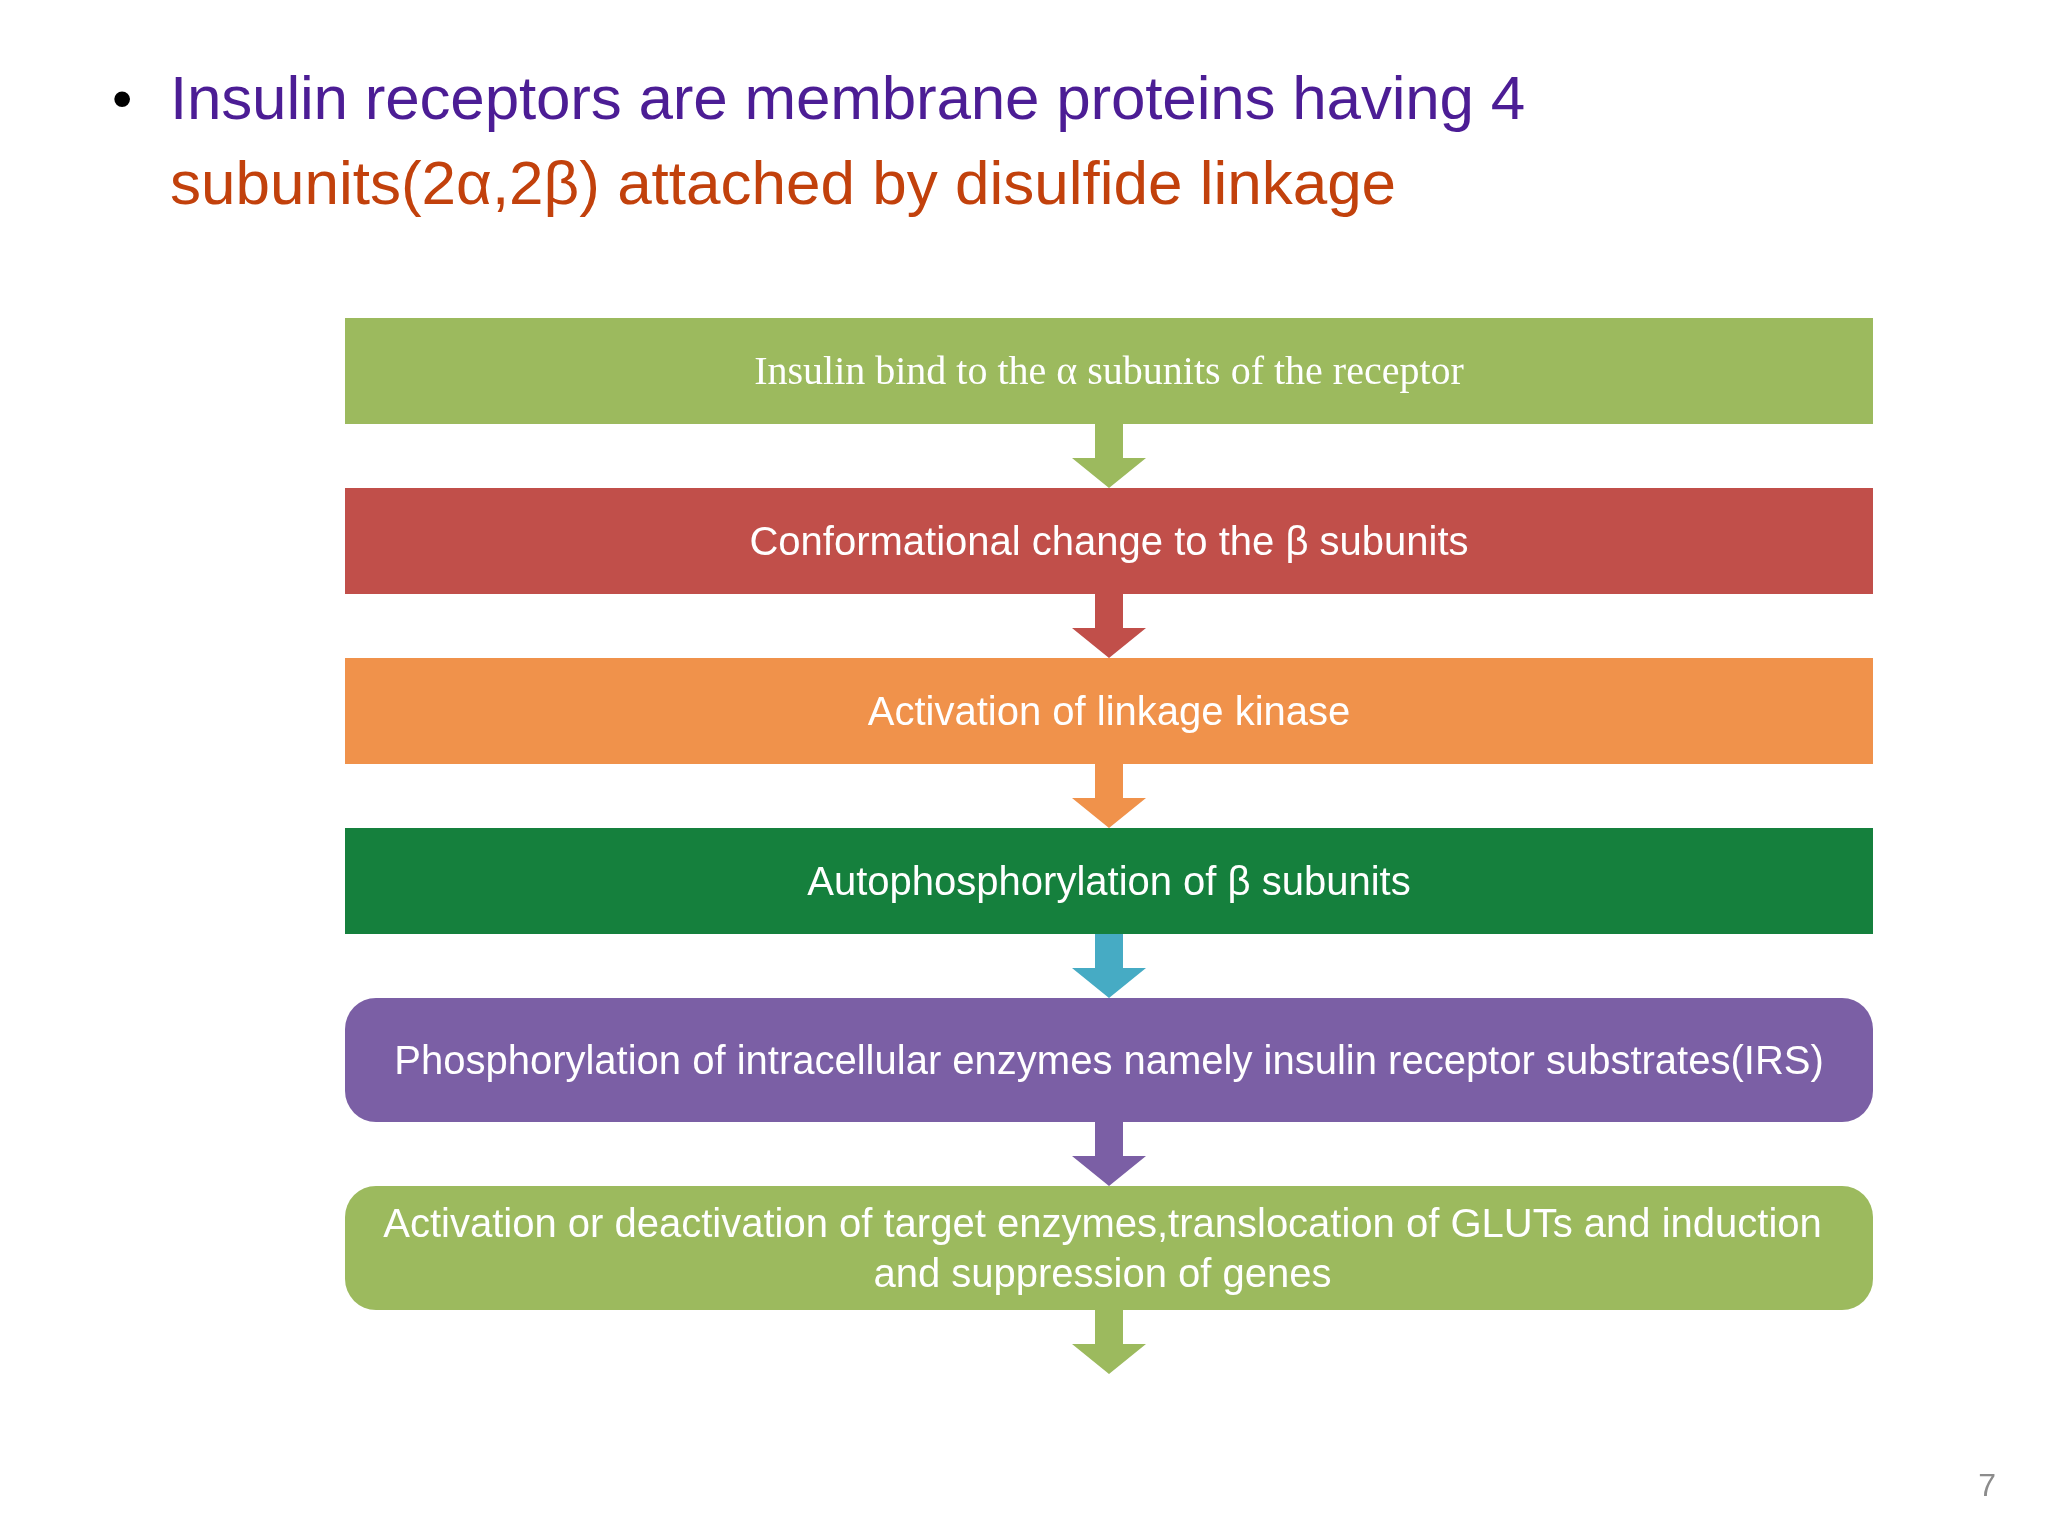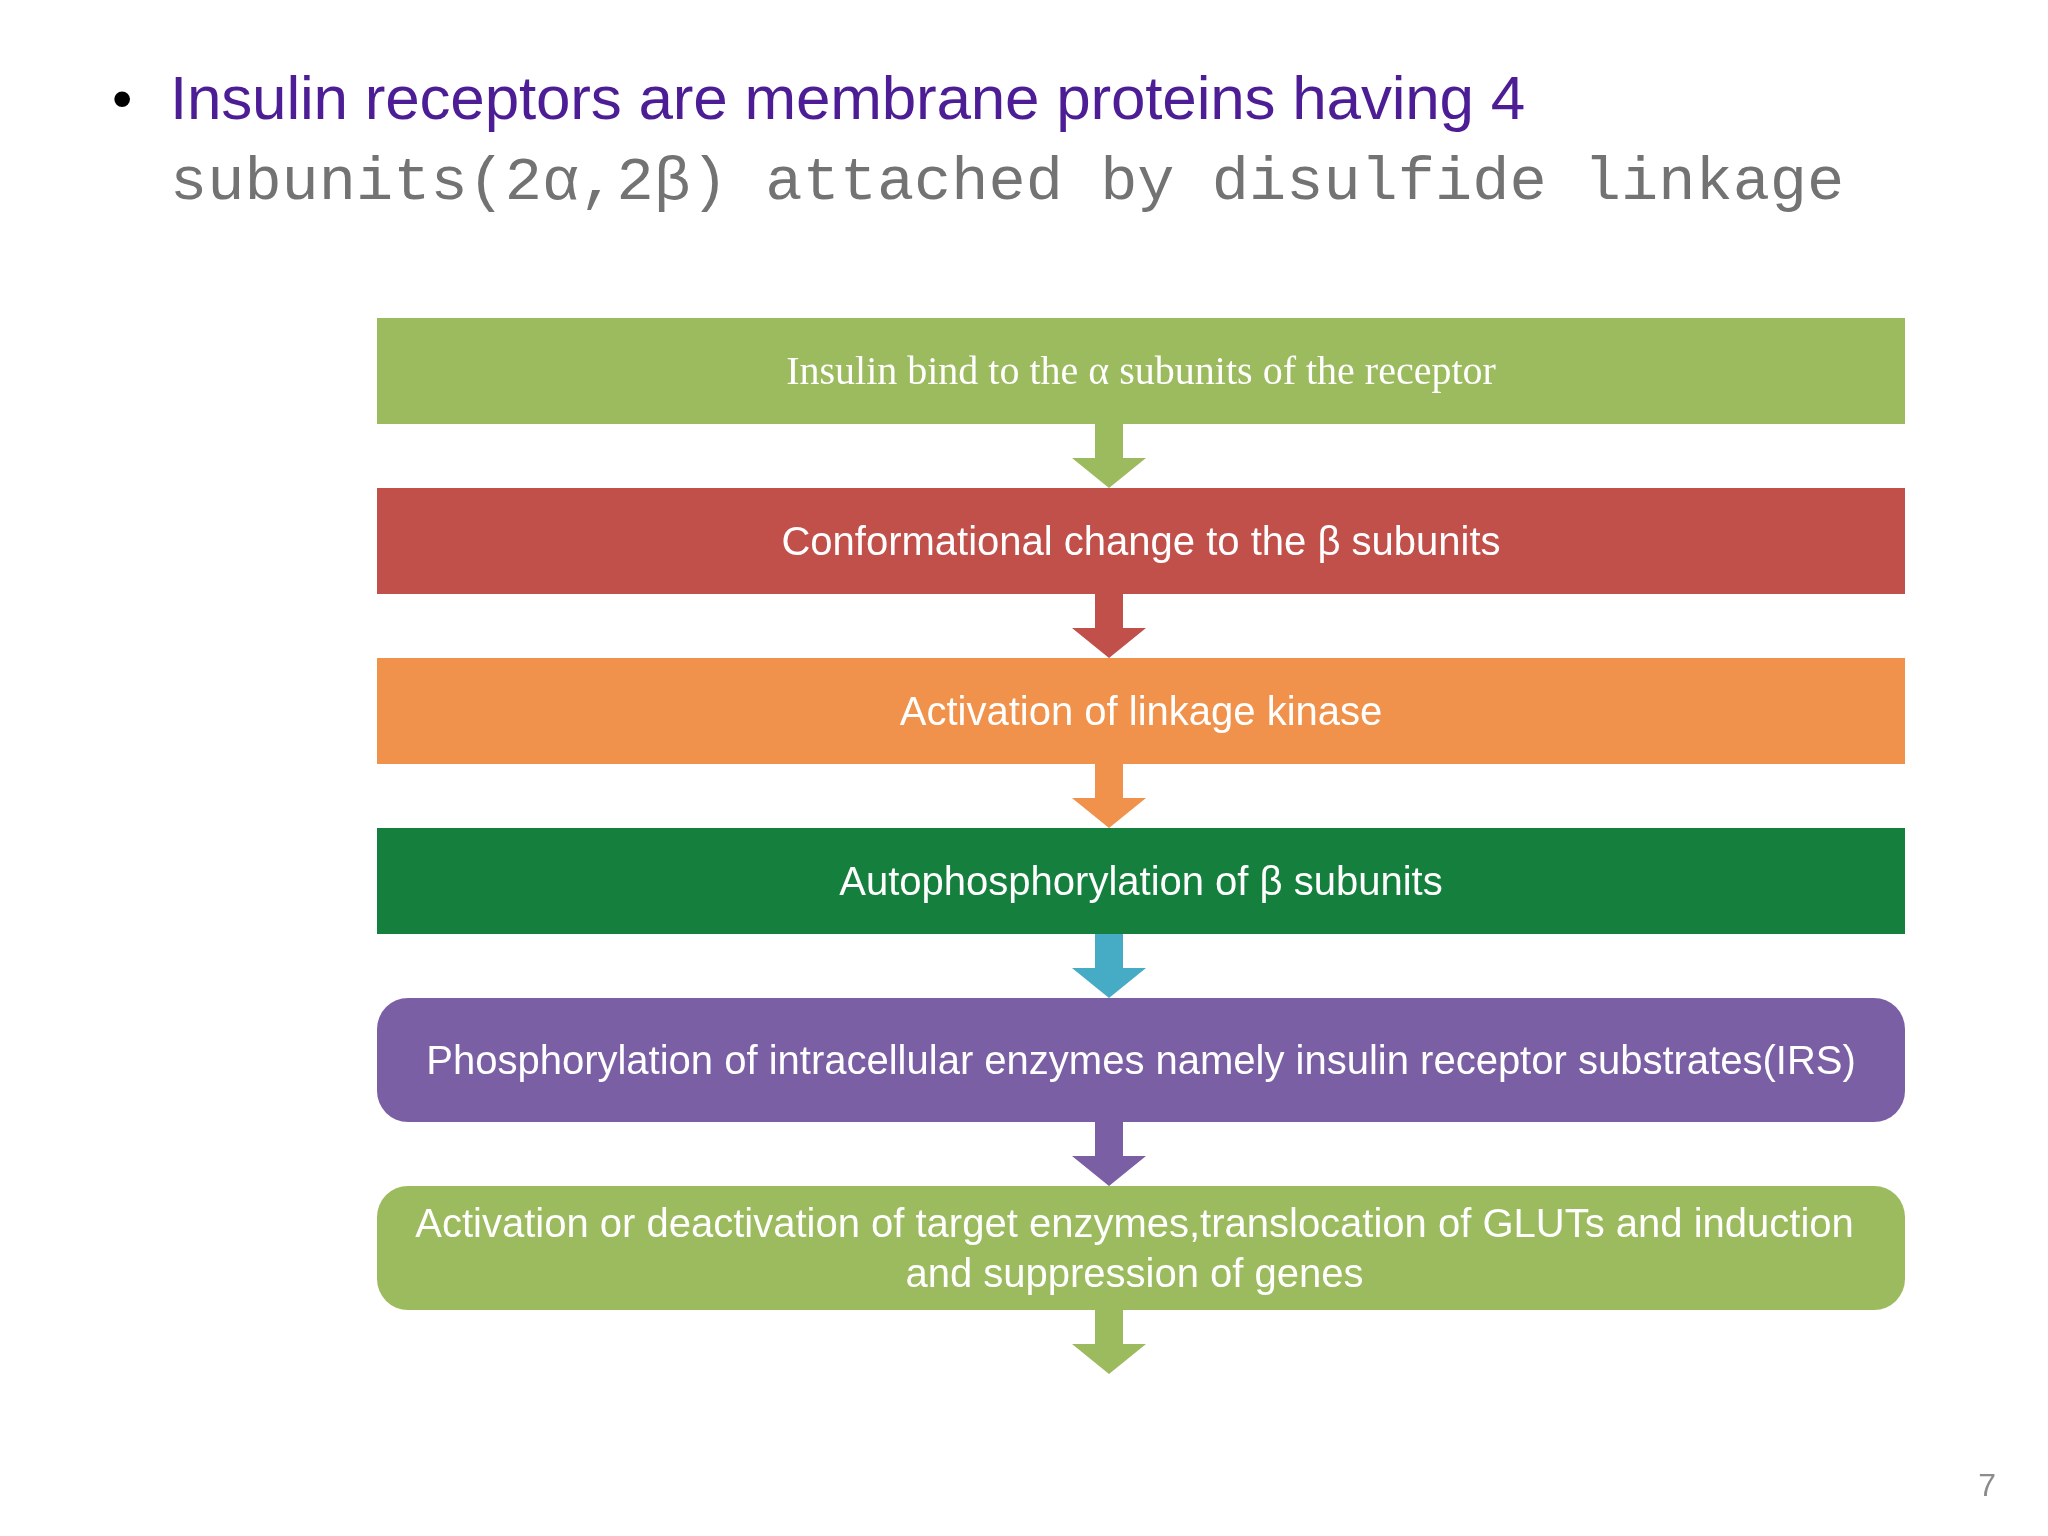--- a/index.html
+++ b/index.html
@@ -41,38 +41,37 @@
   }
   .title-line-1 {
     font-family: Liberation Sans, sans-serif;
     font-size: 62px;
     line-height: 84px;
     color: #4c1d95;
     letter-spacing: -0.2px;
     white-space: nowrap;
   }
   .title-line-2 {
-    font-family: Liberation Mono, monospace;
+    font-family: Liberation Sans, sans-serif;
     font-size: 62px;
     line-height: 86px;
-    color: #737373;
+    color: #c2410c;
     white-space: nowrap;
   }
 
   
   #flow-chart {
     position: absolute;
     left: 345px;
     top: 318px;
     width: 1528px;
   }
   .flow-step {
     position: relative;
     width: 100%;
-    margin-left: 32px;
   }
   .flow-box {
     width: 100%;
     box-sizing: border-box;
     display: flex;
     align-items: center;
     justify-content: center;
     text-align: center;
     color: #ffffff;
     padding: 6px 26px;

